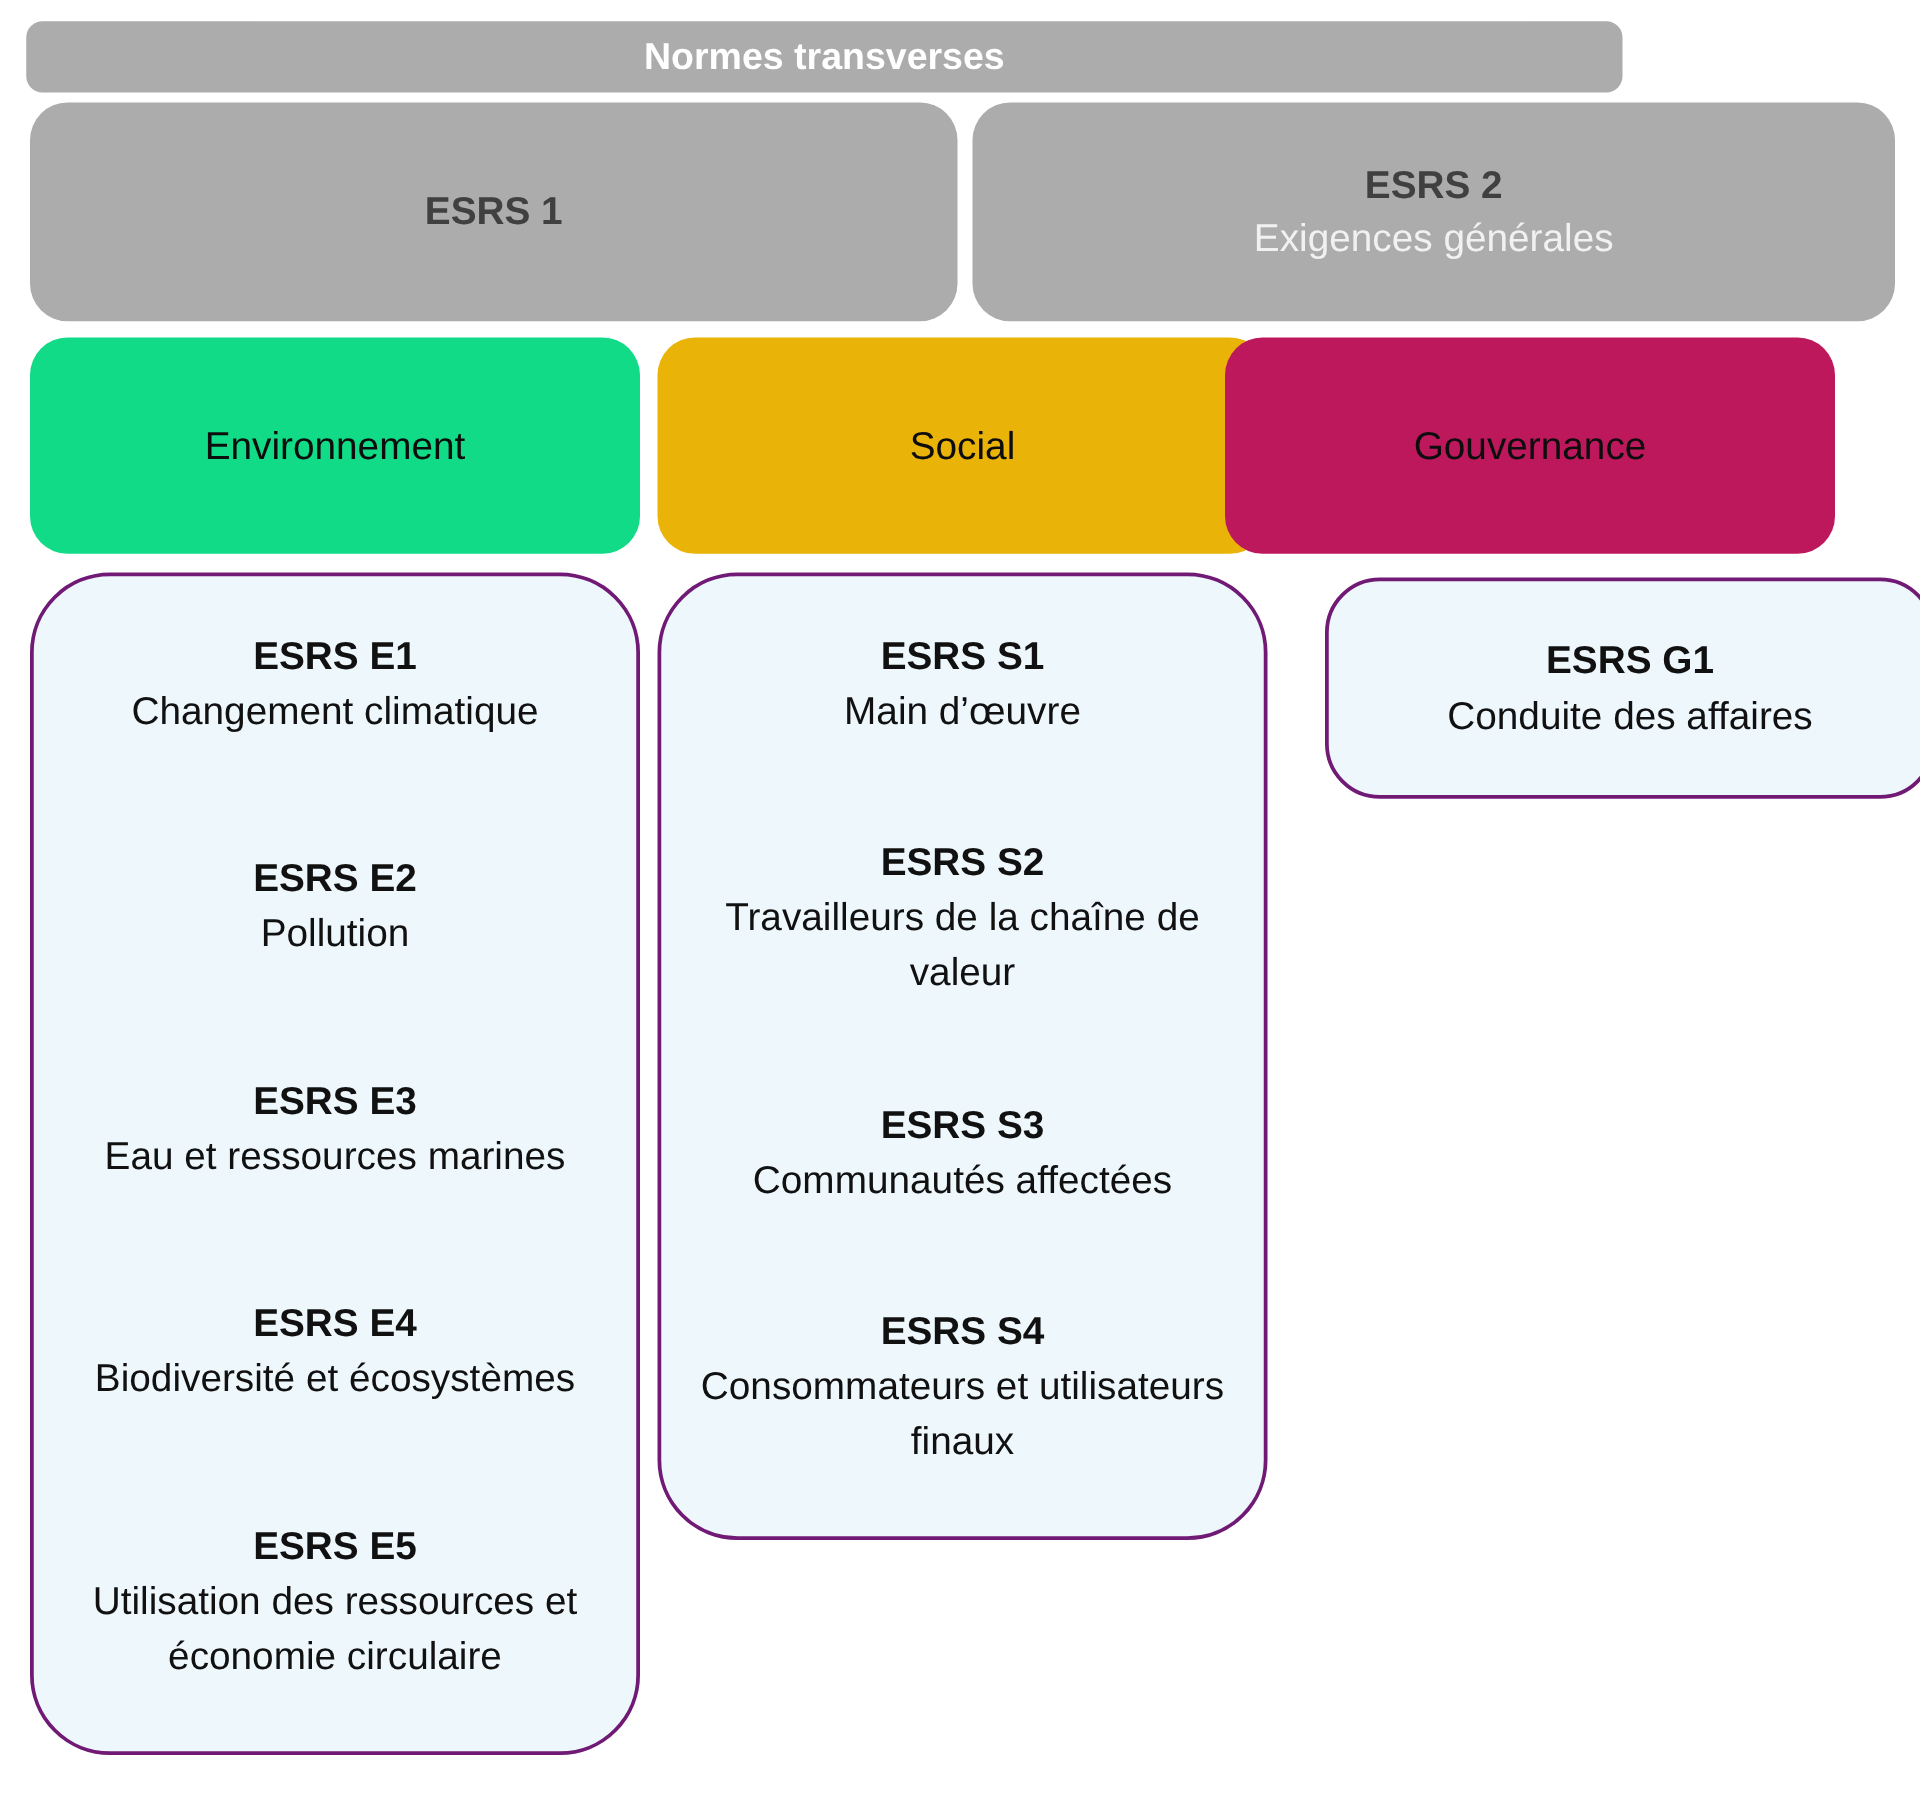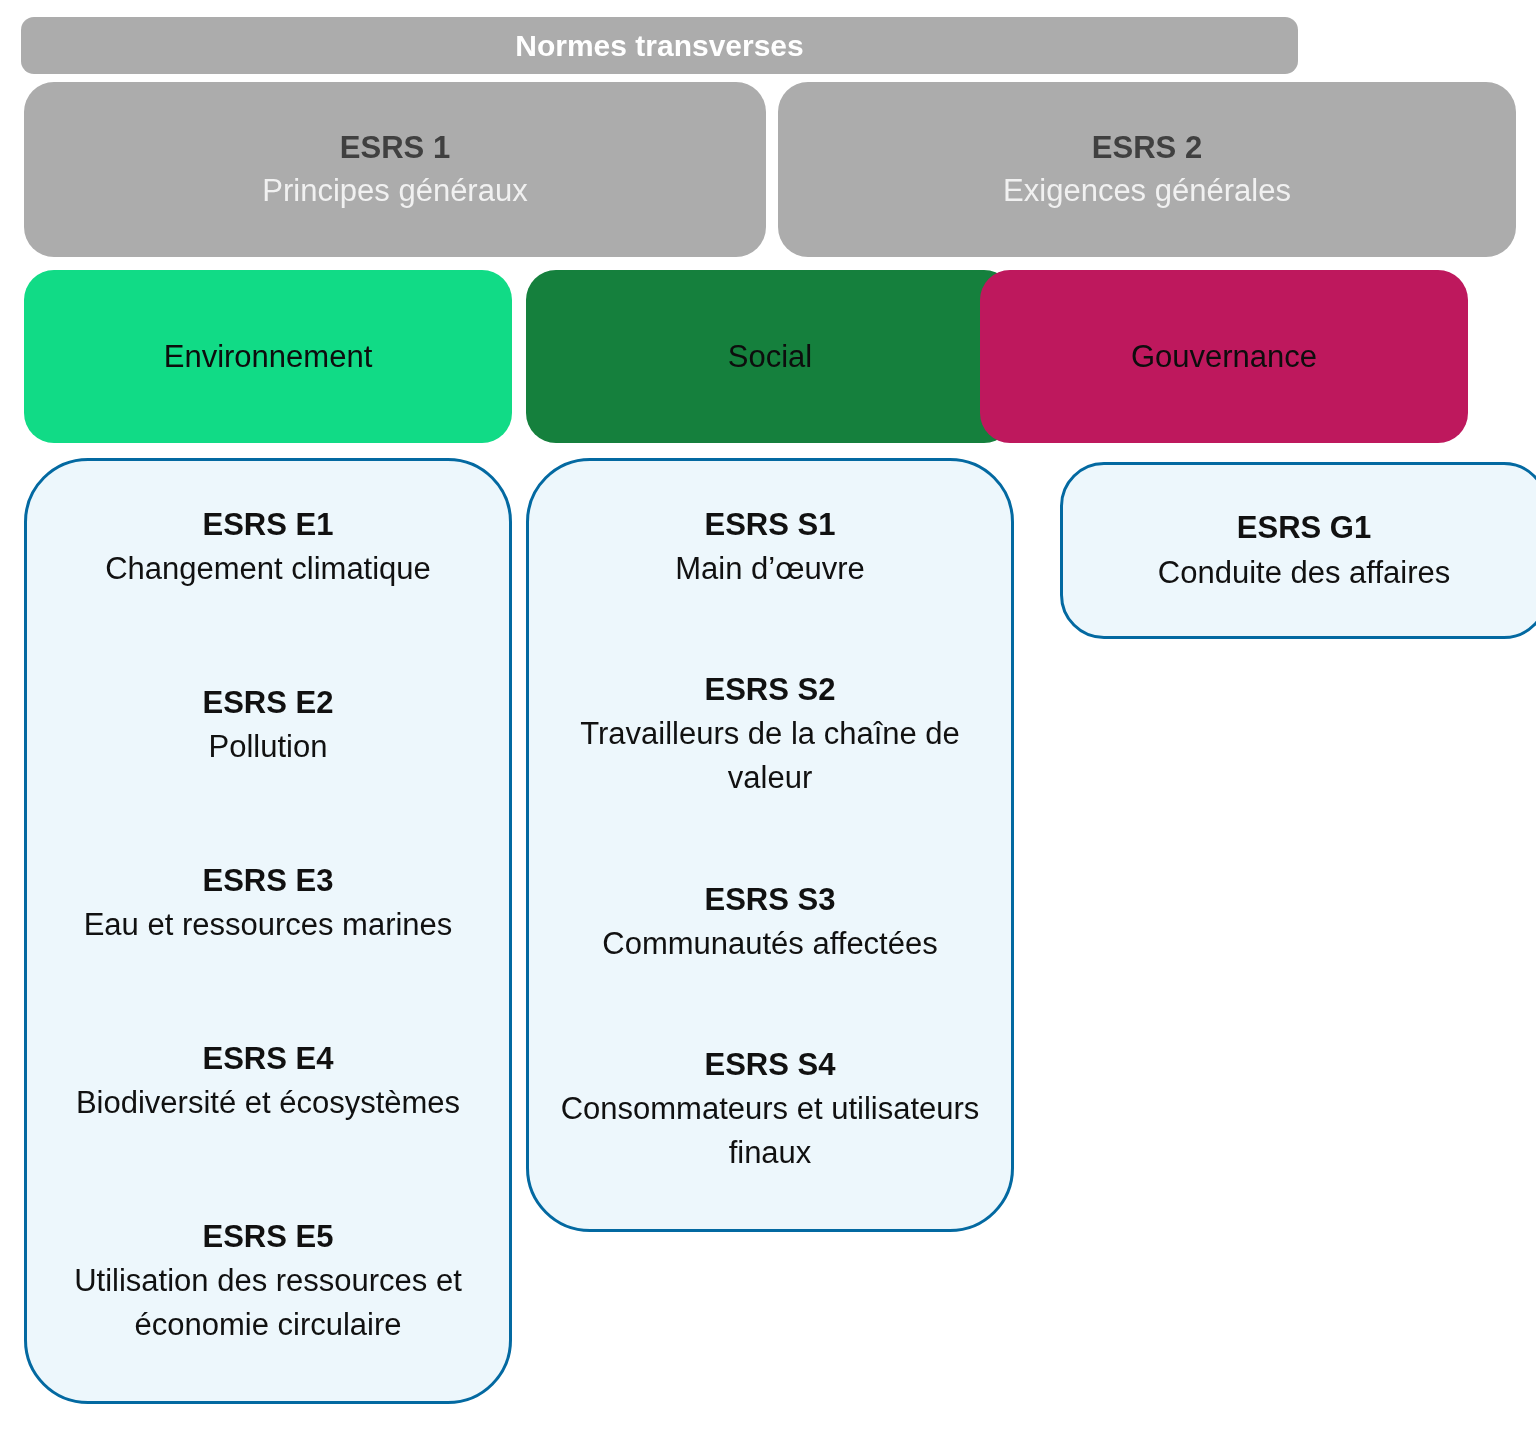--- a/index.html
+++ b/index.html
@@ -27,27 +27,27 @@
   .trans-2 { left:778px; width:738px; }
 
   
   .pillar {
     position:absolute; top:270px; height:173px; width:488px;
     border-radius:30px;
     display:flex; align-items:center; justify-content:center;
     color:#0d0d0d; font-size:31px;
   }
   .pillar-env { left:24px;   background:#11DB86; }
-  .pillar-soc { left:526px;  background:#15803d; }
+  .pillar-soc { left:526px;  background:#eab308; }
   .pillar-gov { left:980px; background:#be185d; }
 
   
   .card {
     position:absolute; width:488px; box-sizing:border-box;
-    background:#EDF7FC; border:3px solid #0369a1;
+    background:#EDF7FC; border:3px solid #701a75;
     display:flex; flex-direction:column; justify-content:space-between;
     padding:42px 14px 54px 14px;
   }
   .card-env { left:24px;  top:458px; height:946px; border-radius:64px; }
   .card-soc { left:526px; top:458px; height:774px; border-radius:64px; }
   .card-gov {
     left:1060px; top:462px; height:177px; border-radius:44px;
     justify-content:center; padding:0 14px;
   }
 
@@ -59,21 +59,20 @@
 <body>
 
 <div class="canvas">
 
   <div class="topbar">
     <span>Normes transverses</span>
   </div>
 
   <div class="trans-box trans-1">
     <span class="code">ESRS 1</span>
-    <span class="label">Principes généraux</span>
   </div>
   <div class="trans-box trans-2">
     <span class="code">ESRS 2</span>
     <span class="label">Exigences générales</span>
   </div>
 
   <div class="pillar pillar-env">
     <span>Environnement</span>
   </div>
   <div class="pillar pillar-soc">

